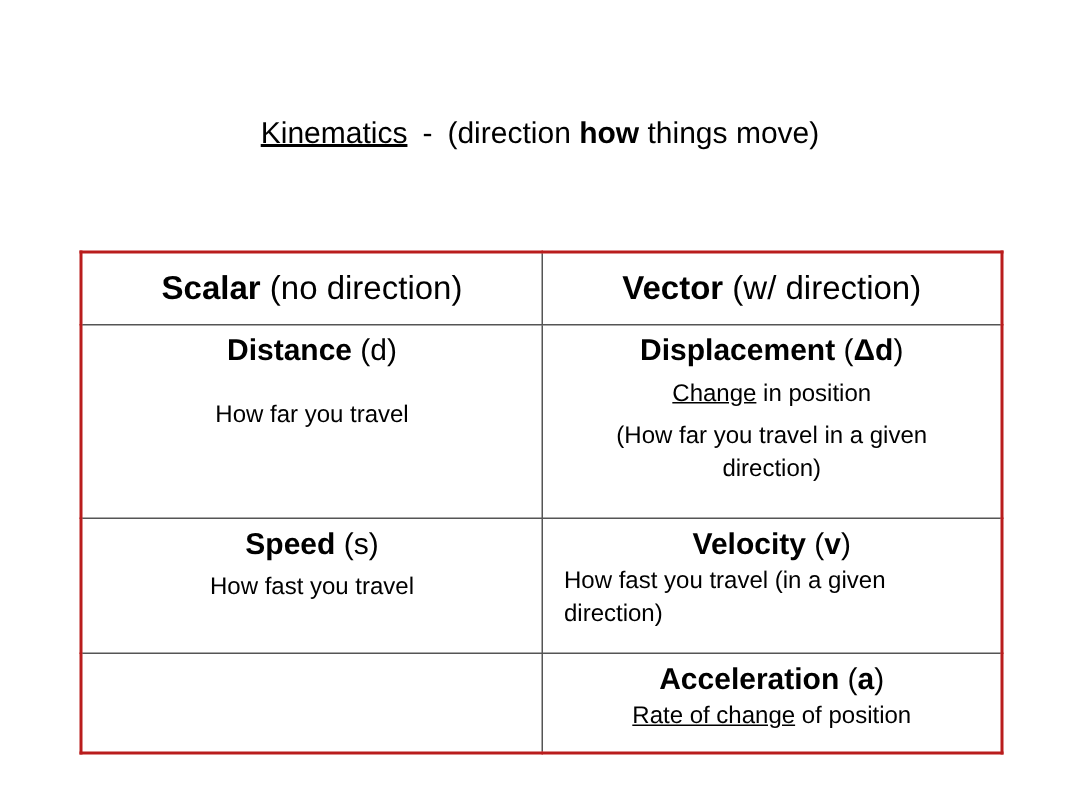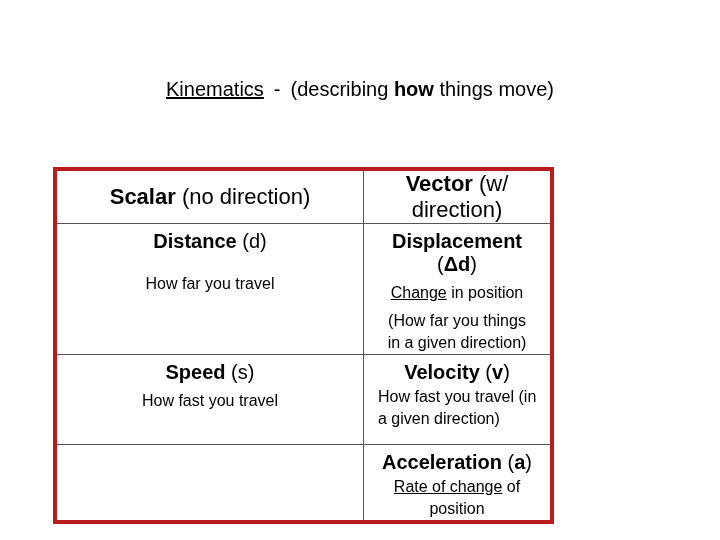--- a/index.html
+++ b/index.html
@@ -1,58 +1,58 @@
 <!DOCTYPE html>
 <html><head>
 <meta charset="utf-8">
 <style>
   html, body { margin:0; padding:0; }
   body { width:720px; height:540px; background:#ffffff; position:relative; overflow:hidden;
          font-family:"Liberation Sans", sans-serif; color:#000; }
   .title { position:absolute; left:0; width:720px; top:78px; text-align:center; font-size:20px; }
   .title .u { text-decoration:underline; }
   .title .sep { margin:0 10px; }
-  table { position:absolute; left:53px; top:167px; width:501px; height:334px;
-          border-collapse:collapse; border:4px solid #b91c1c; }
+  table { position:absolute; left:53px; top:167px; width:616px; height:334px;
+          border-collapse:collapse; border:2px solid #b91c1c; }
   td { border:1px solid #555; text-align:center; vertical-align:top; padding:0 8px; }
   tr.h { height:48px; }
   tr.h td { vertical-align:middle; font-size:22px; }
   tr.r1 { height:129px; }
   tr.r2 { height:90px; }
   tr.r3 { height:67px; }
   td.l { width:290px; }
   .term { font-size:20px; margin-top:6px; }
   .desc { font-size:16px; margin-top:6px; line-height:22px; }
   .desc.gap { margin-top:20px; }
   .desc.left { text-align:left; padding-left:6px; }
   b { font-weight:bold; }
   .u { text-decoration:underline; }
 </style>
 </head>
 <body>
 
 <div class="title">
-  <span class="u">Kinematics</span><span class="sep">-</span><span>(describing </span><b>how</b><span> things move)</span>
+  <span class="u">Kinematics</span><span class="sep">-</span><span>(direction </span><b>how</b><span> things move)</span>
 </div>
 
 <table>
   <tbody>
       <tr class="h">
     <td class="l"><b>Scalar</b><span> (no direction)</span></td>
     <td><b>Vector</b><span> (w/ direction)</span></td>
   </tr>
   <tr class="r1">
     <td class="l">
       <div class="term"><b>Distance</b><span> (d)</span></div>
       <div class="desc gap">How far you travel</div>
     </td>
     <td>
       <div class="term"><b>Displacement</b><span> (</span><b>Δd</b><span>)</span></div>
       <div class="desc"><span class="u">Change</span><span> in position</span></div>
-      <div class="desc" style="padding:0 14px;">(How far you things in a given direction)</div>
+      <div class="desc" style="padding:0 14px;">(How far you travel in a given direction)</div>
     </td>
   </tr>
   <tr class="r2">
     <td class="l">
       <div class="term"><b>Speed</b><span> (s)</span></div>
       <div class="desc">How fast you travel</div>
     </td>
     <td>
       <div class="term"><b>Velocity</b><span> (</span><b>v</b><span>)</span></div>
       <div class="desc left" style="margin-top:2px;">How fast you travel (in a given direction)</div>

